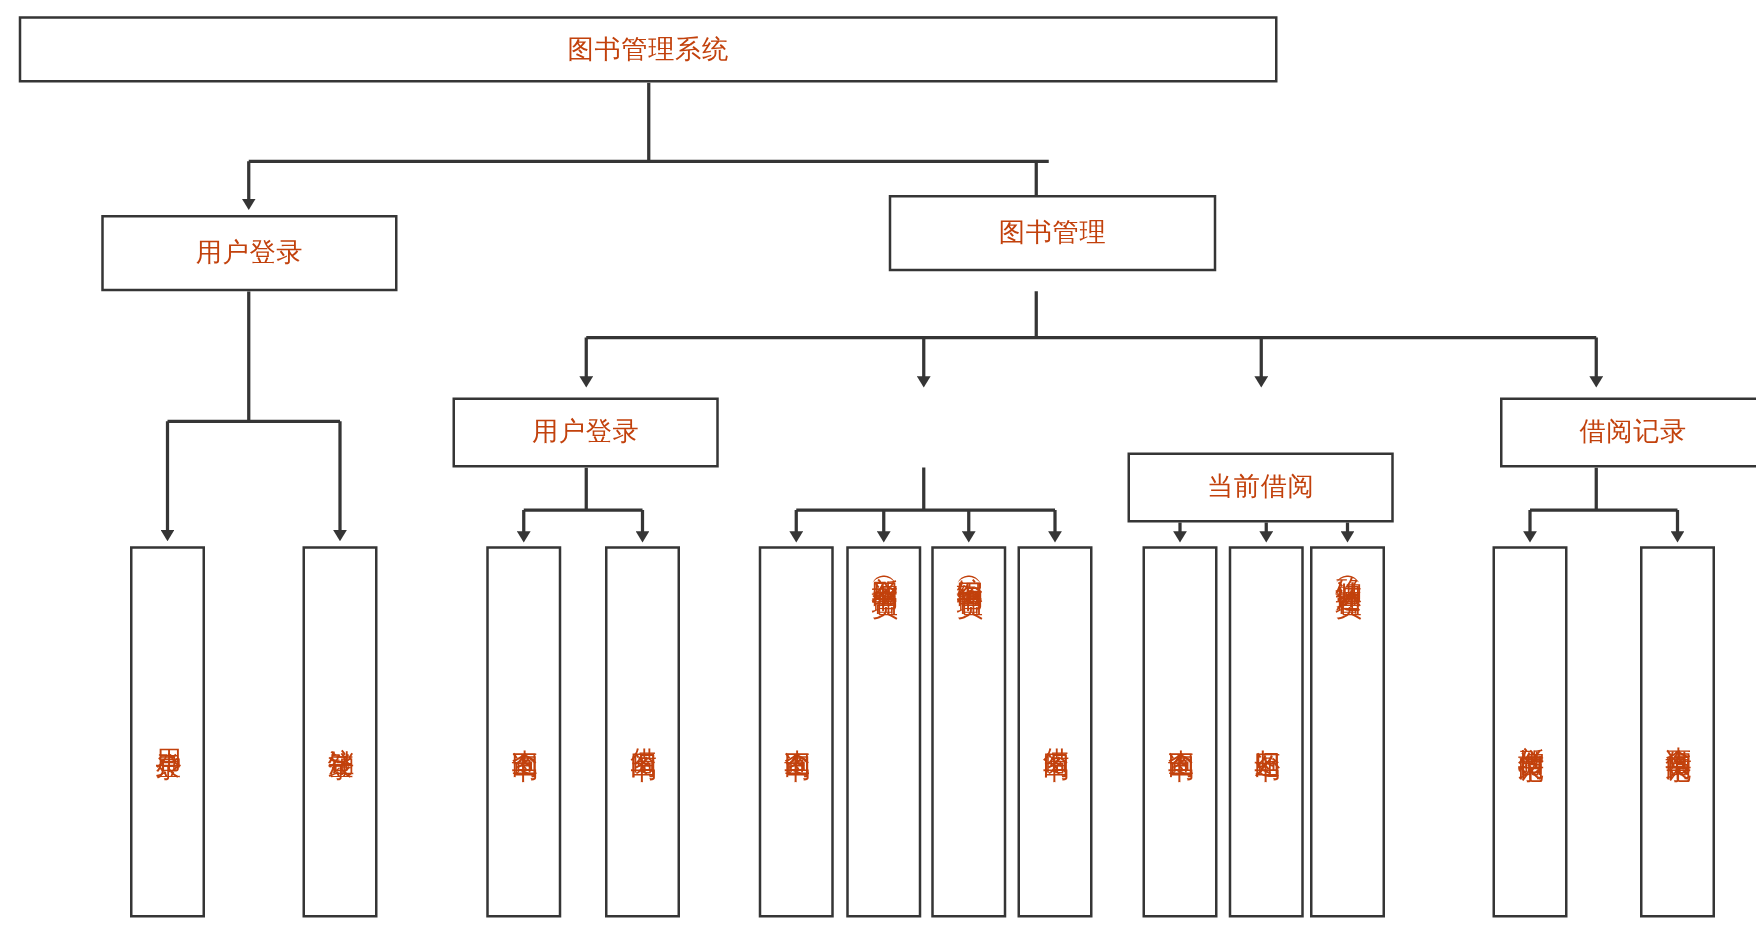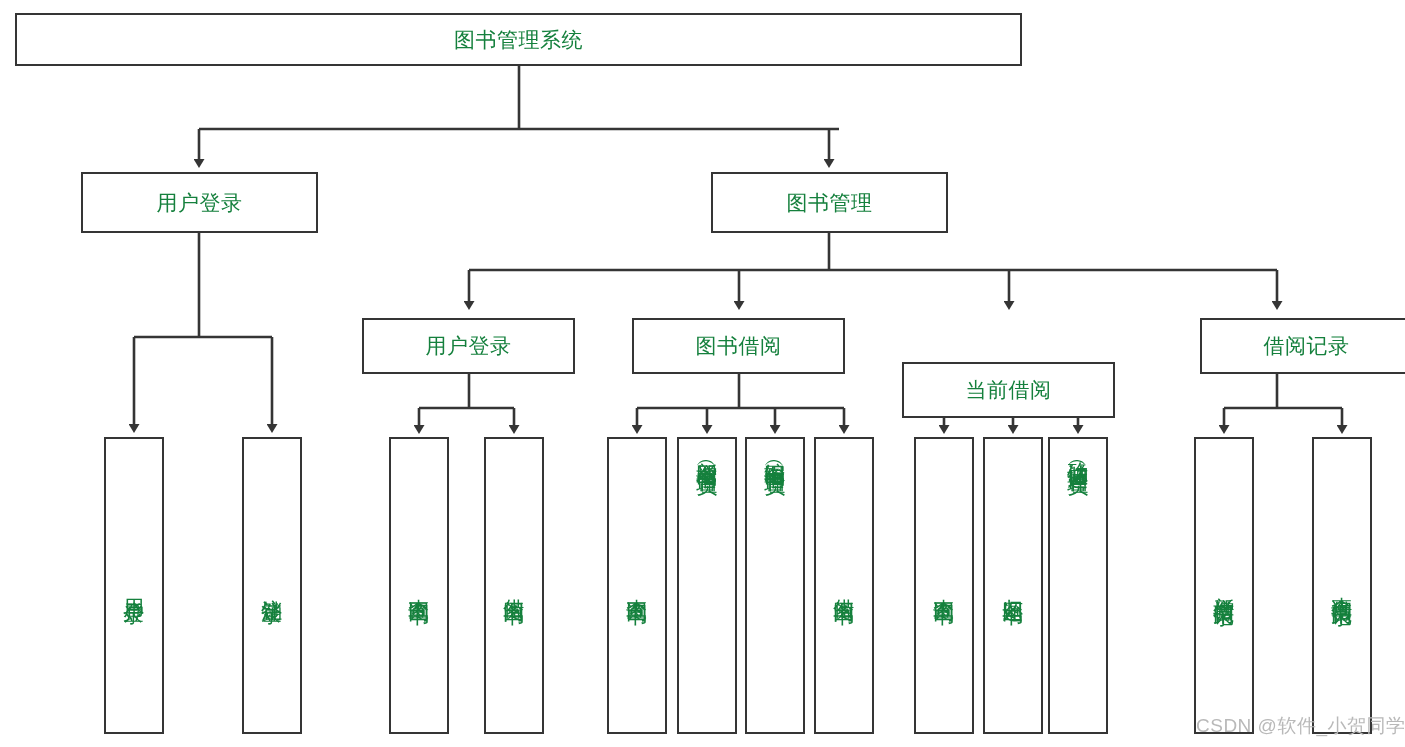--- a/index.html
+++ b/index.html
@@ -25,21 +25,21 @@
     height: 747px;
   }
   .node {
     position: absolute;
     box-sizing: border-box;
     border: 2px solid #353535;
     background: #ffffff;
     display: flex;
     align-items: center;
     justify-content: center;
-    color: #15803d;
+    color: #c2410c;
     line-height: 1.22;
   }
   .node.h {
     font-size: 21px;
     letter-spacing: 0.5px;
   }
   .node.v {
     font-size: 21px;
     writing-mode: vertical-rl;
     text-orientation: upright;
@@ -125,31 +125,28 @@
   </svg>
 
   <div class="node h" style="left:15px; top:13px; width:1007px; height:53px;">
     <span>图书管理系统</span>
   </div>
 
   <div class="node h" style="left:81px; top:172px; width:237px; height:61px;">
     <span>用户登录</span>
   </div>
 
-  <div class="node h" style="left:711px; top:172px; width:237px; height:61px;">
+  <div class="node h" style="left:711px; top:156px; width:262px; height:61px;">
     <span>图书管理</span>
   </div>
 
   <div class="node h" style="left:362px; top:318px; width:213px; height:56px;">
     <span>用户登录</span>
   </div>
 
-  <div class="node h" style="left:632px; top:318px; width:213px; height:56px;">
-    <span>图书借阅</span>
-  </div>
 
   <div class="node h" style="left:902px; top:318px; width:213px; height:56px;margin-top:44px;">
     <span>当前借阅</span>
   </div>
 
   <div class="node h" style="left:1200px; top:318px; width:213px; height:56px;">
     <span>借阅记录</span>
   </div>
 
   <div class="node v root-lvl" style="left:104px; top:437px; width:60px; height:297px;">
@@ -197,15 +194,14 @@
   </div>
 
   <div class="node v root-lvl" style="left:1194px; top:437px; width:60px; height:297px;">
     <span class="vlabel">新增借阅记录</span>
   </div>
 
   <div class="node v root-lvl" style="left:1312px; top:437px; width:60px; height:297px;">
     <span class="vlabel">查询借阅记录</span>
   </div>
 
-  <div class="watermark">CSDN @软件_小贺同学</div>
 
 </div>
 
 </body></html>

